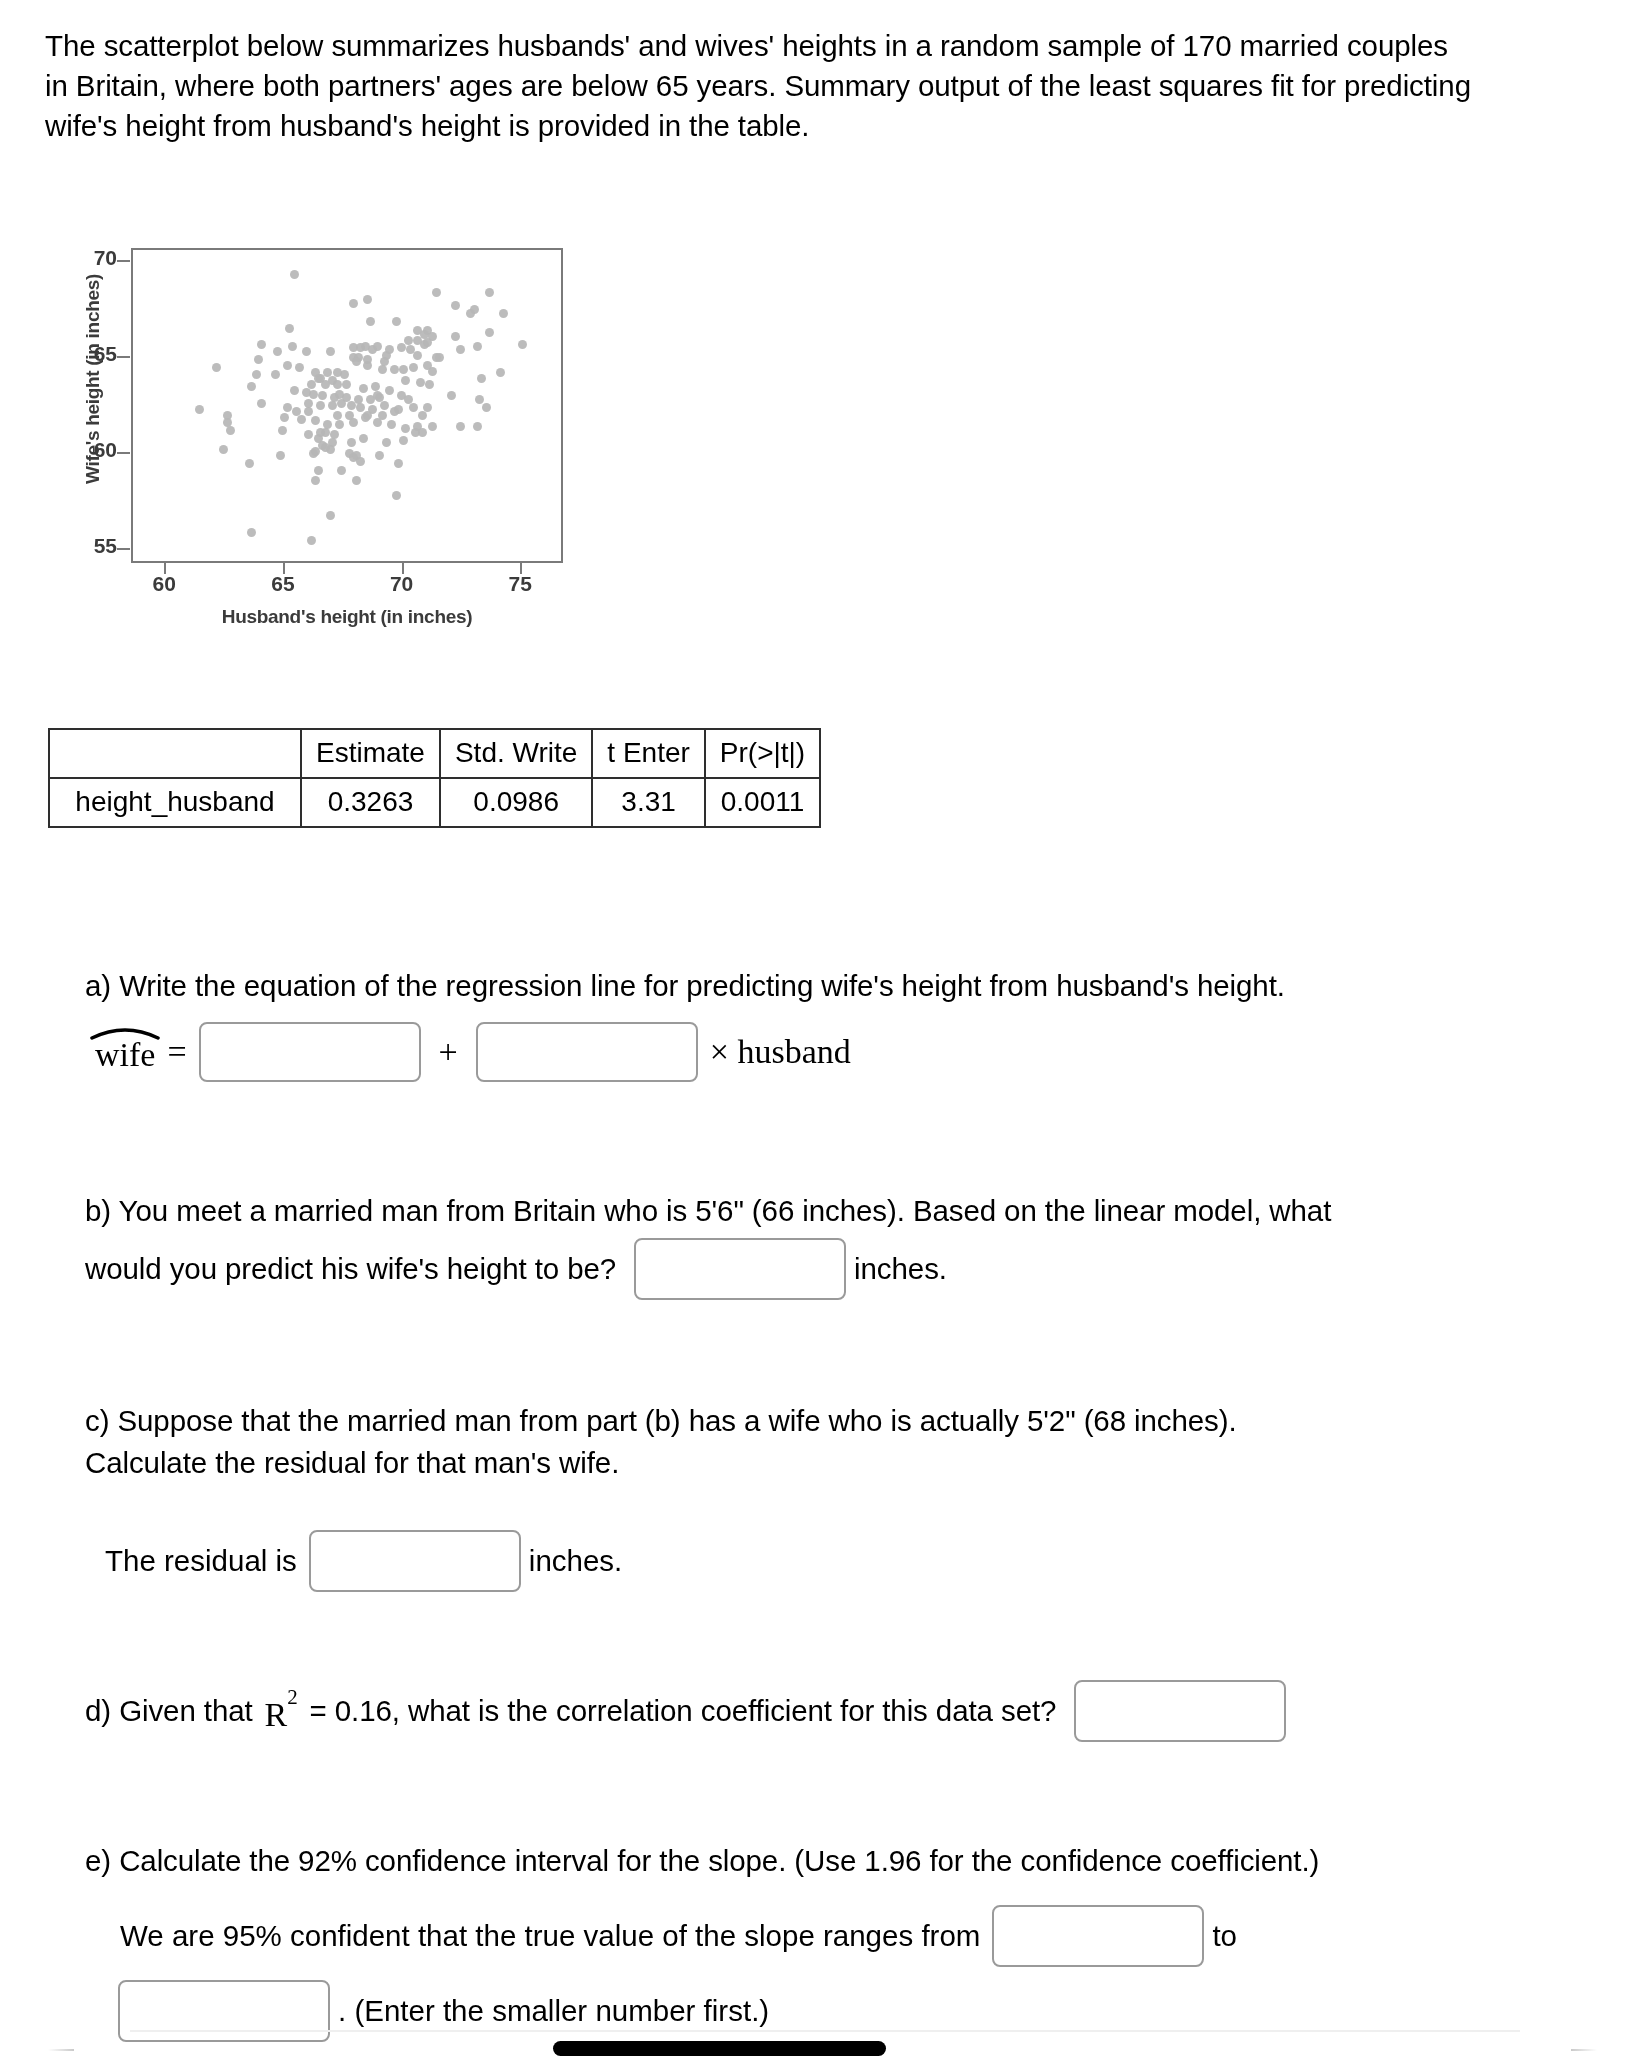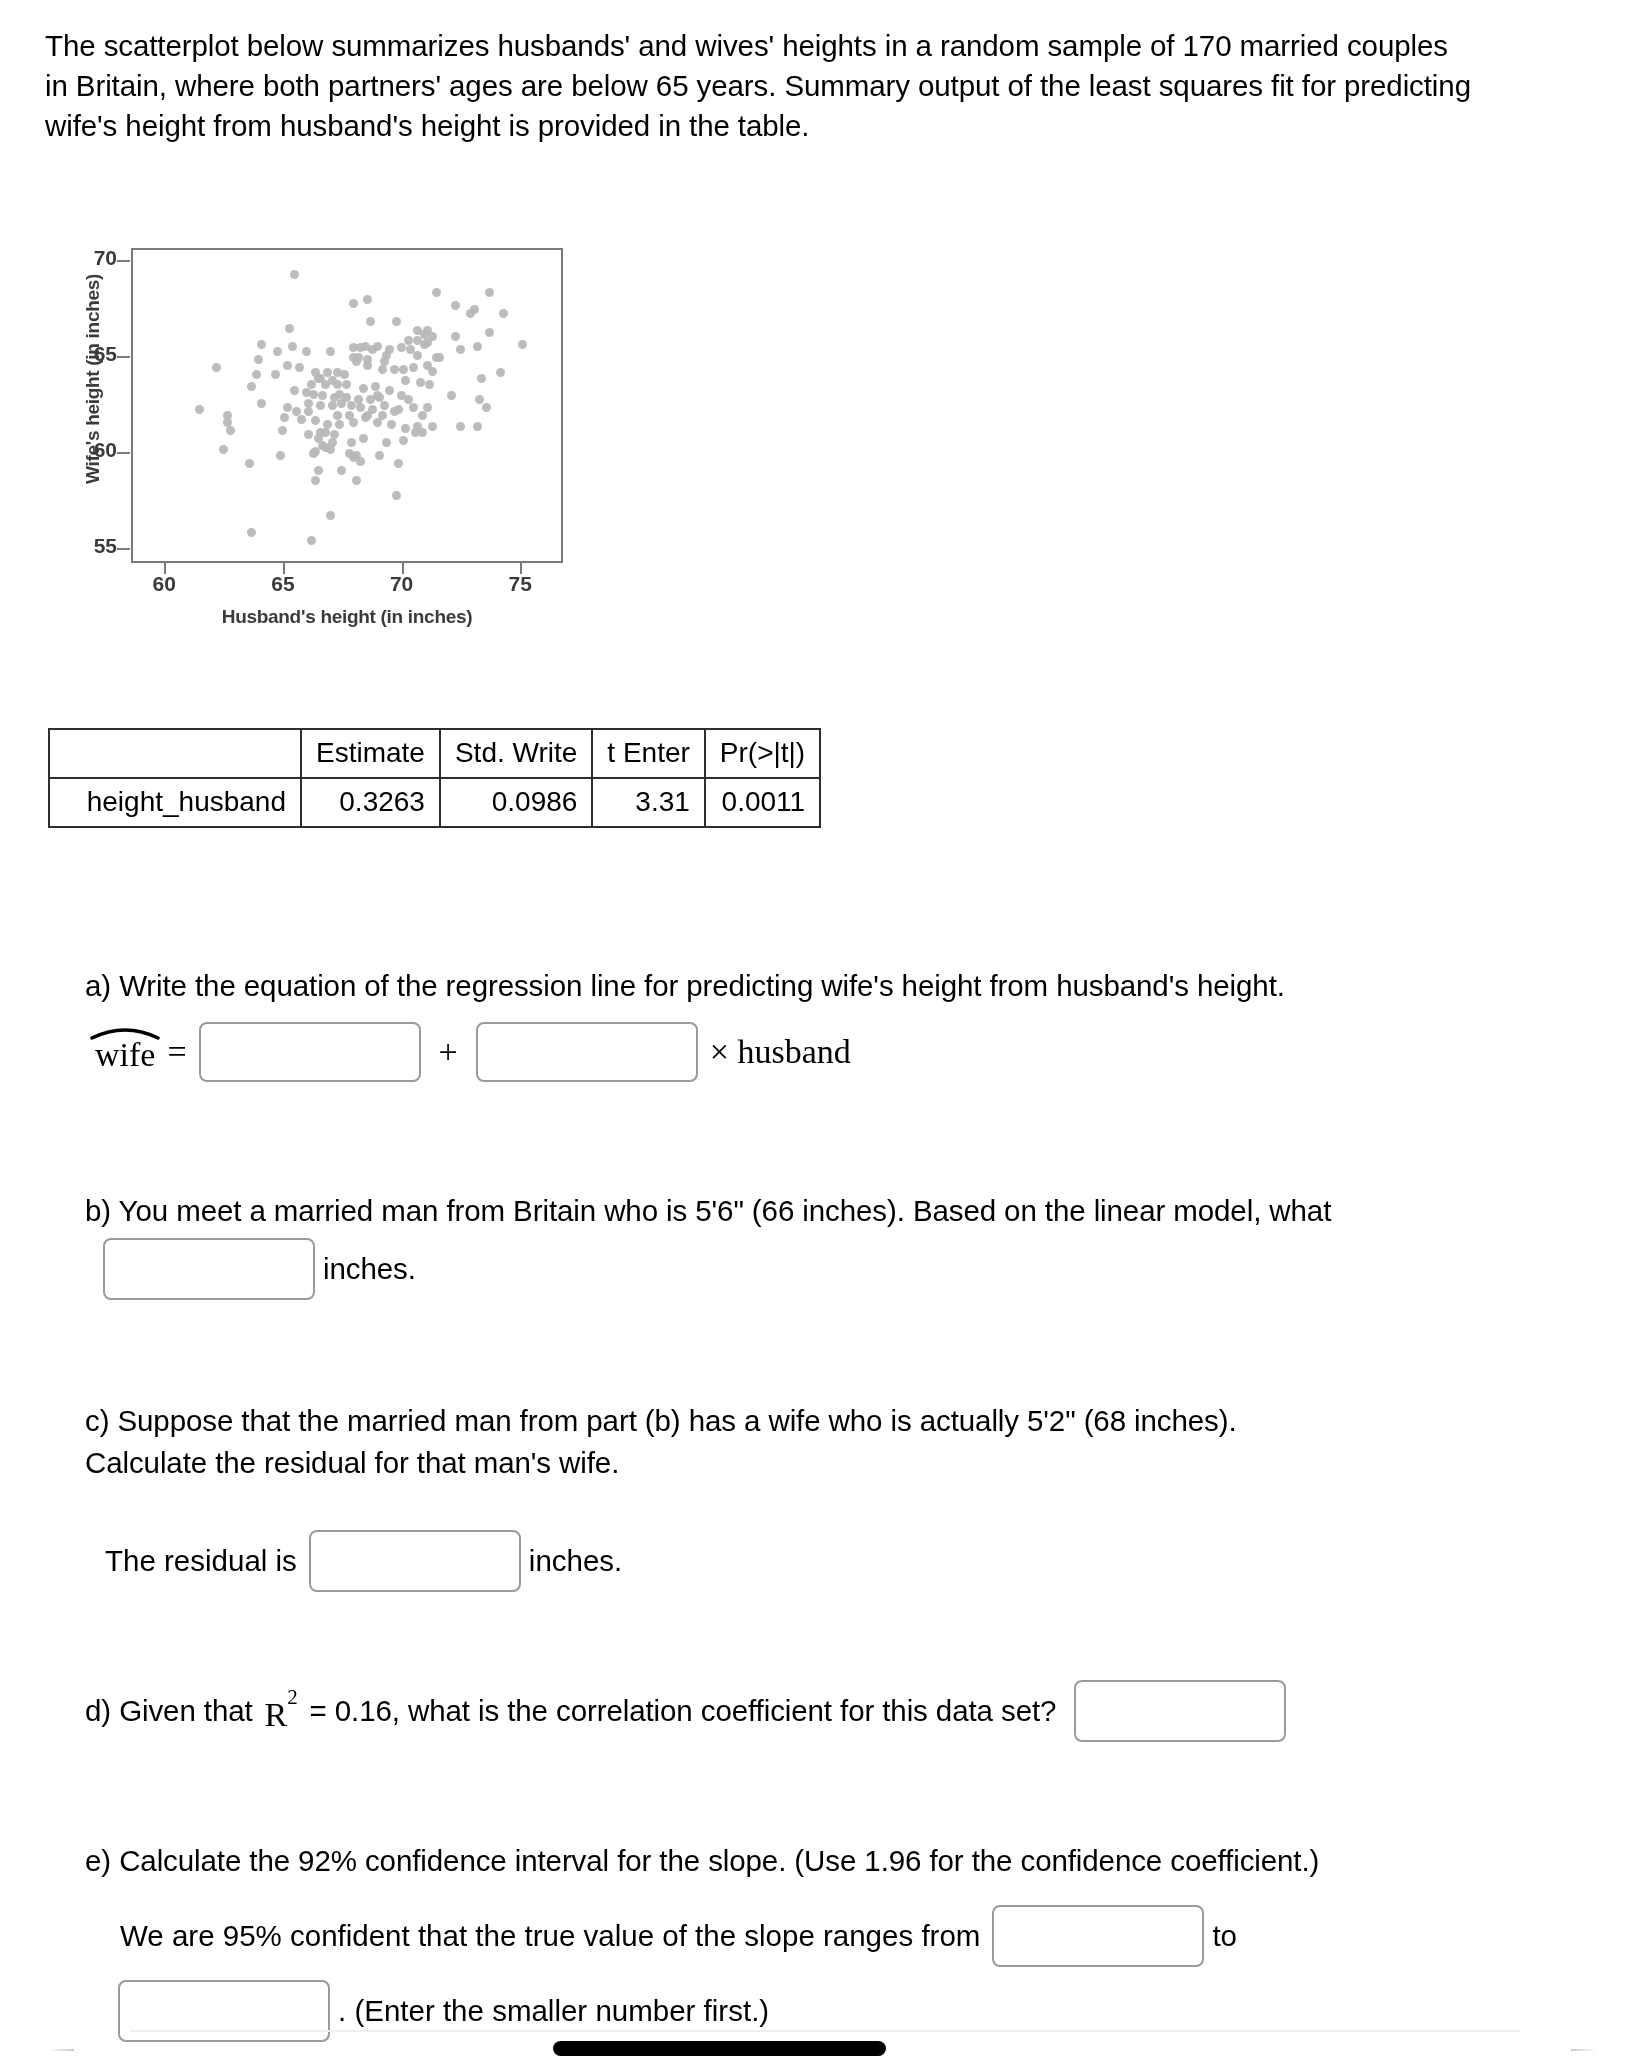--- a/index.html
+++ b/index.html
@@ -125,21 +125,21 @@
   .summary-table {
     position: absolute;
     left: 48px;
     top: 728px;
     border-collapse: collapse;
     font-size: 28px;
   }
   .summary-table td, .summary-table th {
     border: 2px solid #2e2e2e;
     padding: 5px 14px 7px 14px;
-    text-align: right;
+    text-align: center;
     font-weight: normal;
     white-space: nowrap;
     height: 49px;
     vertical-align: middle;
   }
   .summary-table .rowhead { min-width: 252px; }
   .summary-table .blank-corner { border-right: 2px solid #2e2e2e; }
 
   
   .q {
@@ -502,20 +502,21 @@
   <span class="serif">+</span>
   <span class="sp18"></span>
   <input class="ansbox box-a" type="text" value="" style="">
   <span class="sp12"></span>
   <span class="serif">× husband</span>
 </div>
 
 <div class="q q-b">
   <div>b)  You meet a married man from Britain who is 5'6" (66 inches). Based on the linear model, what</div>
   <div style="display:flex; align-items:center; margin-top:6px;">
+    <span>would you predict his wife's height to be?</span>
     <span class="sp18"></span>
     <input class="ansbox box-b" type="text" value="" style="">
     <span class="sp8"></span>
     <span>inches.</span>
   </div>
 </div>
 
 <div class="q q-c">
   <div>c)  Suppose that the married man from part (b) has a wife who is actually 5'2" (68 inches).</div>
   <div>Calculate the residual for that man's wife.</div>

